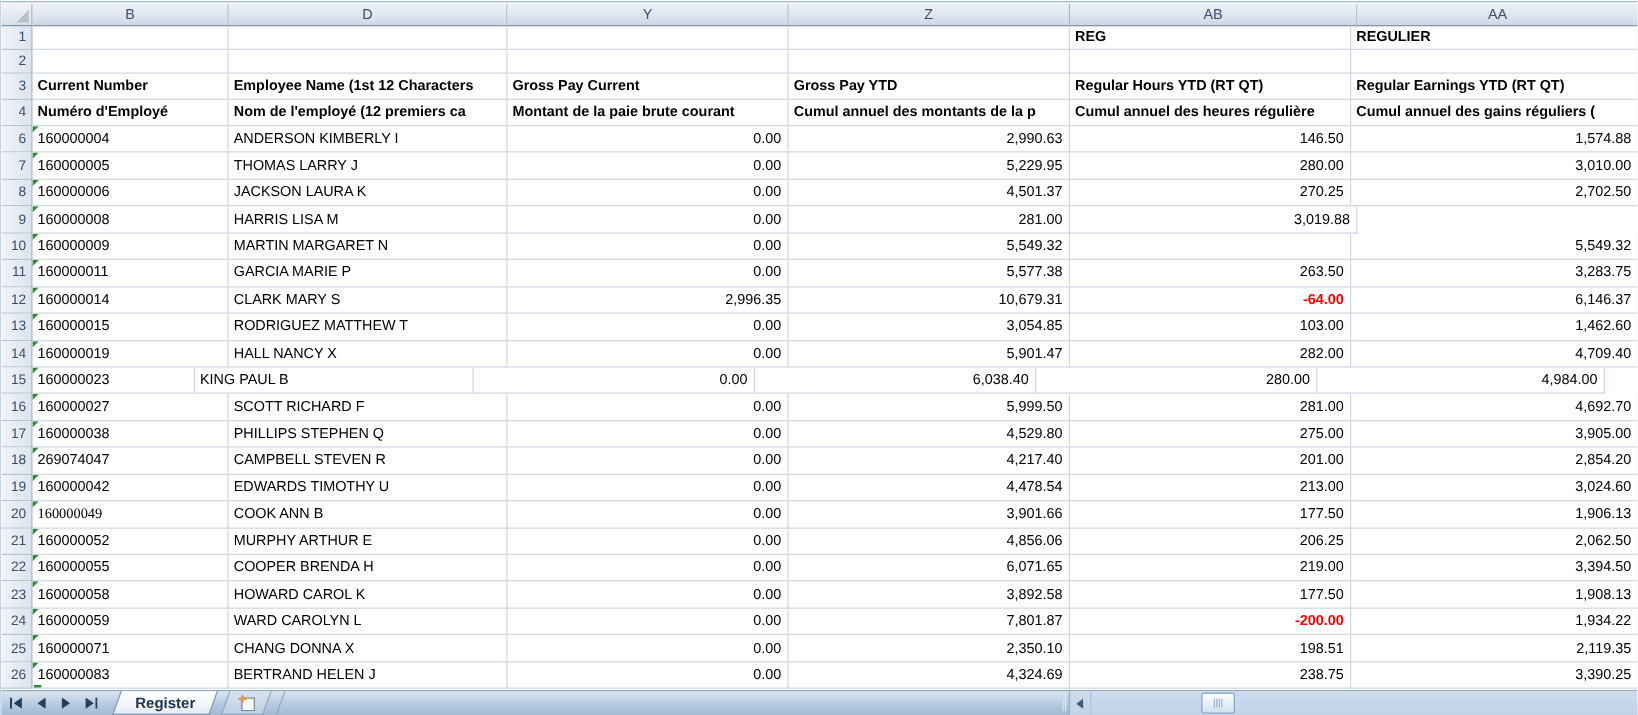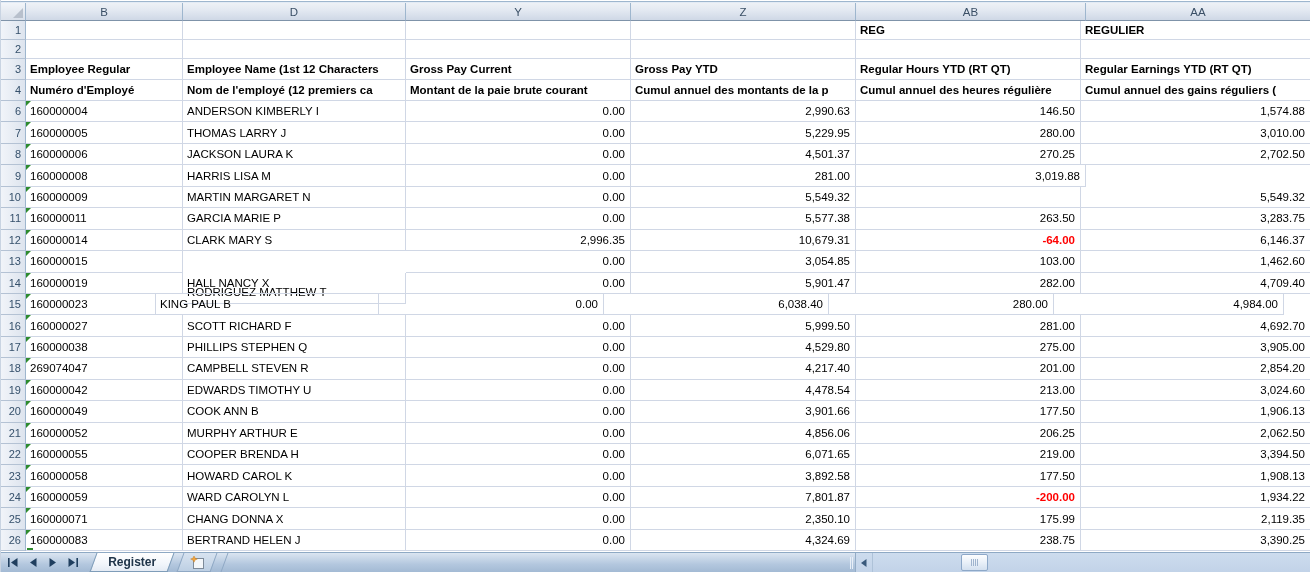--- a/index.html
+++ b/index.html
@@ -73,21 +73,21 @@
           <div class="rowhead h19">2</div>
           <div class="cell h19" style="width: 157px;"></div>
           <div class="cell h19" style="width: 223px;"></div>
           <div class="cell h19" style="width: 225px;"></div>
           <div class="cell h19" style="width: 225px;"></div>
           <div class="cell h19" style="width: 225px;"></div>
           <div class="cell h19" style="width: 230px;"></div>
         </div>
         <div class="row h21">
           <div class="rowhead h21">3</div>
-          <div class="cell h21 b" style="width: 157px;">Employee Regular</div>
+          <div class="cell h21 b" style="width: 157px;">Current Number</div>
           <div class="cell h21 b" style="width: 223px;">Employee Name (1st 12 Characters</div>
           <div class="cell h21 b" style="width: 225px;">Gross Pay Current</div>
           <div class="cell h21 b" style="width: 225px;">Gross Pay YTD</div>
           <div class="cell h21 b" style="width: 225px;">Regular Hours YTD (RT QT)</div>
           <div class="cell h21 b" style="width: 230px;">Regular Earnings YTD (RT QT)</div>
         </div>
         <div class="row h21">
           <div class="rowhead h21">4</div>
           <div class="cell h21 b" style="width: 157px;">Numéro d'Employé</div>
           <div class="cell h21 b" style="width: 223px;">Nom de l'employé (12 premiers ca</div>
@@ -154,21 +154,21 @@
           <div class="cell hd  err" style="width: 157px;">160000014</div>
           <div class="cell hd" style="width: 223px;">CLARK MARY S</div>
           <div class="cell hd num" style="width: 225px;">2,996.35</div>
           <div class="cell hd num" style="width: 225px;">10,679.31</div>
           <div class="cell hd num neg" style="width: 225px;">-64.00</div>
           <div class="cell hd num" style="width: 230px;">6,146.37</div>
         </div>
         <div class="row hd">
           <div class="rowhead hd">13</div>
           <div class="cell hd  err" style="width: 157px;">160000015</div>
-          <div class="cell hd" style="width: 223px; margin-top: 31px;">RODRIGUEZ MATTHEW T</div>
+          <div class="cell hd" style="width: 223px;">RODRIGUEZ MATTHEW T</div>
           <div class="cell hd num" style="width: 225px;">0.00</div>
           <div class="cell hd num" style="width: 225px;">3,054.85</div>
           <div class="cell hd num" style="width: 225px; text-align: center;">103.00</div>
           <div class="cell hd num" style="width: 230px;">1,462.60</div>
         </div>
         <div class="row hd">
           <div class="rowhead hd">14</div>
           <div class="cell hd  err" style="width: 157px;">160000019</div>
           <div class="cell hd" style="width: 223px;">HALL NANCY X</div>
           <div class="cell hd num" style="width: 225px;">0.00</div>
@@ -216,21 +216,21 @@
           <div class="rowhead hd">19</div>
           <div class="cell hd  err" style="width: 157px;">160000042</div>
           <div class="cell hd" style="width: 223px;">EDWARDS TIMOTHY U</div>
           <div class="cell hd num" style="width: 225px;">0.00</div>
           <div class="cell hd num" style="width: 225px;">4,478.54</div>
           <div class="cell hd num" style="width: 225px;">213.00</div>
           <div class="cell hd num" style="width: 230px;">3,024.60</div>
         </div>
         <div class="row hd">
           <div class="rowhead hd">20</div>
-          <div class="cell hd  err" style="width: 157px;">160000049</div>
+          <div class="cell hd  err" style="width: 157px; font-family: Liberation Serif, serif;">160000049</div>
           <div class="cell hd" style="width: 223px;">COOK ANN B</div>
           <div class="cell hd num" style="width: 225px;">0.00</div>
           <div class="cell hd num" style="width: 225px;">3,901.66</div>
           <div class="cell hd num" style="width: 225px;">177.50</div>
           <div class="cell hd num" style="width: 230px;">1,906.13</div>
         </div>
         <div class="row hd">
           <div class="rowhead hd">21</div>
           <div class="cell hd  err" style="width: 157px;">160000052</div>
           <div class="cell hd" style="width: 223px;">MURPHY ARTHUR E</div>
@@ -265,21 +265,21 @@
           <div class="cell hd num" style="width: 225px;">7,801.87</div>
           <div class="cell hd num neg" style="width: 225px;">-200.00</div>
           <div class="cell hd num" style="width: 230px;">1,934.22</div>
         </div>
         <div class="row hd">
           <div class="rowhead hd">25</div>
           <div class="cell hd  err" style="width: 157px;">160000071</div>
           <div class="cell hd" style="width: 223px;">CHANG DONNA X</div>
           <div class="cell hd num" style="width: 225px;">0.00</div>
           <div class="cell hd num" style="width: 225px;">2,350.10</div>
-          <div class="cell hd num" style="width: 225px;">175.99</div>
+          <div class="cell hd num" style="width: 225px;">198.51</div>
           <div class="cell hd num" style="width: 230px;">2,119.35</div>
         </div>
         <div class="row hd">
           <div class="rowhead hd">26</div>
           <div class="cell hd  err" style="width: 157px;">160000083</div>
           <div class="cell hd" style="width: 223px;">BERTRAND HELEN J</div>
           <div class="cell hd num" style="width: 225px;">0.00</div>
           <div class="cell hd num" style="width: 225px;">4,324.69</div>
           <div class="cell hd num" style="width: 225px;">238.75</div>
           <div class="cell hd num" style="width: 230px;">3,390.25</div>

